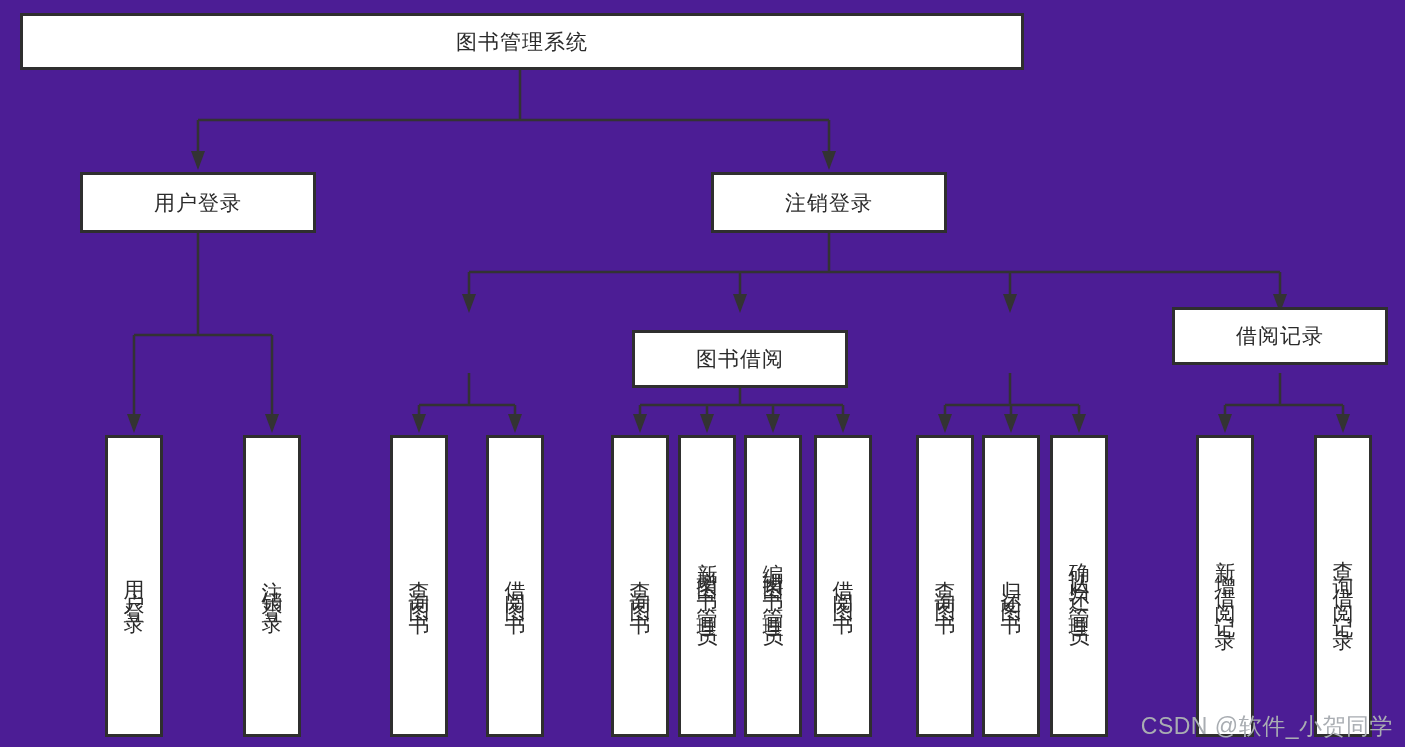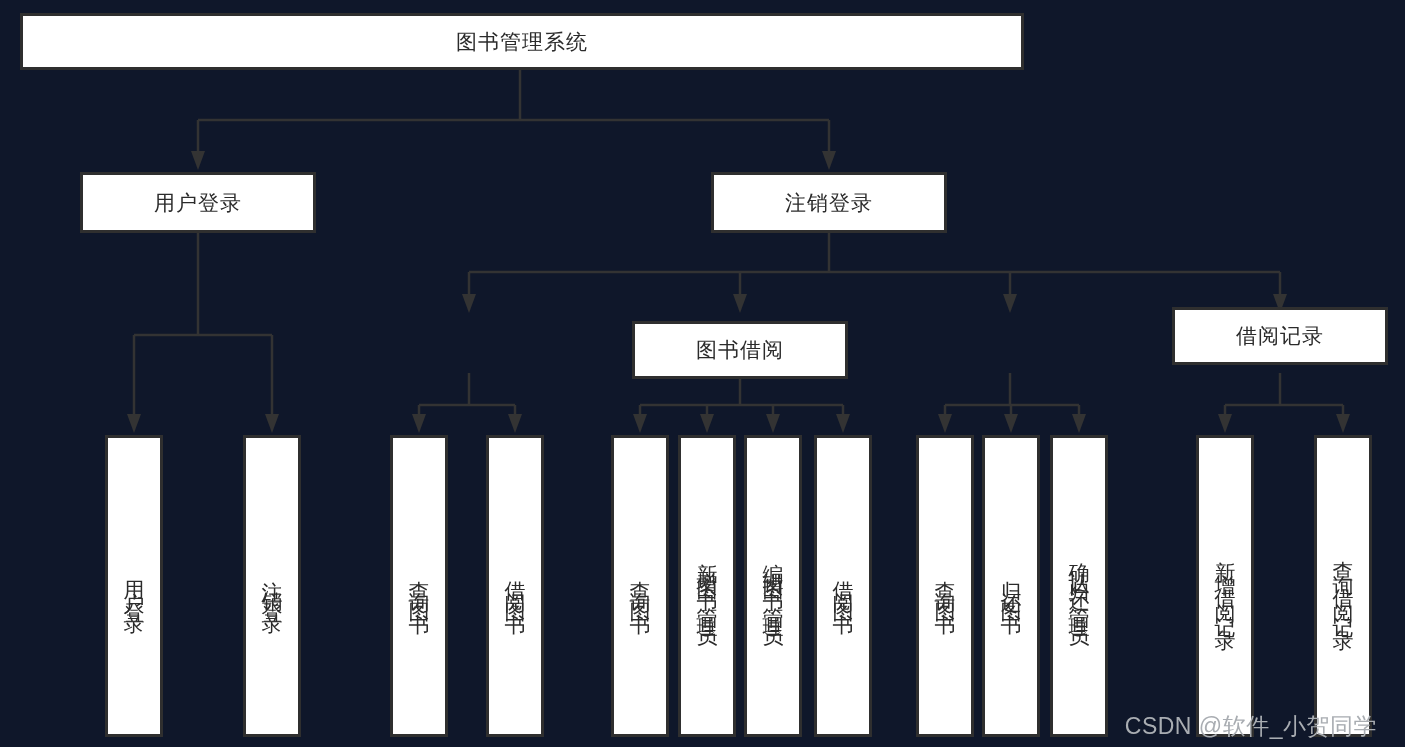--- a/index.html
+++ b/index.html
@@ -1,20 +1,20 @@
 <!DOCTYPE html>
 <html><head>
 <meta charset="utf-8">
 <style>
   html, body { margin: 0; padding: 0; background: #ffffff; }
   .stage {
     position: relative;
     width: 1405px;
     height: 747px;
-    background: #0f172a;
+    background: #4c1d95;
     font-family: "Liberation Sans", "DejaVu Sans", sans-serif;
     overflow: hidden;
   }
   .connectors {
     position: absolute;
     left: 0; top: 0;
     z-index: 0;
   }
   .node {
     position: absolute;
@@ -38,21 +38,21 @@
     font-size: 21px;
     width: 58px;
     top: 435px;
     height: 302px;
   }
   .sp4 { letter-spacing: 11px; }
   .sp6 { letter-spacing: 14px; }
   .sp9 { letter-spacing: 9px; }
   .watermark {
     position: absolute;
-    right: 28px;
+    right: 12px;
     top: 711px;
     z-index: 2;
     font-size: 23px;
     color: #a9adb2;
     letter-spacing: 0.5px;
     white-space: nowrap;
   }
 </style>
 </head>
 <body>
@@ -107,21 +107,21 @@
       <polygon points="1218,414 1232,414 1225,433" fill="#333333"></polygon>
       <polygon points="1336,414 1350,414 1343,433" fill="#333333"></polygon>
     </g>
   </svg>
 
   <div class="node hbox" style="left:20px;top:13px;width:1004px;height:57px">图书管理系统</div>
 
   <div class="node hbox" style="left:80px;top:172px;width:236px;height:61px">用户登录</div>
   <div class="node hbox" style="left:711px;top:172px;width:236px;height:61px">注销登录</div>
 
-  <div class="node hbox" style="left:632px;top:321px;width:216px;height:58px">图书借阅</div>
+  <div class="node hbox" style="left:632px;top:330px;width:216px;height:58px">图书借阅</div>
   <div class="node hbox" style="left:1172px;top:307px;width:216px;height:58px">借阅记录</div>
 
   <div class="node vbox sp4" style="left:105px">用户登录</div>
   <div class="node vbox sp4" style="left:243px">注销登录</div>
 
   <div class="node vbox sp4" style="left:390px">查询图书</div>
   <div class="node vbox sp4" style="left:486px">借阅图书</div>
 
   <div class="node vbox sp4" style="left:611px">查询图书</div>
   <div class="node vbox sp9" style="left:678px">新增图书（管理员）</div>

